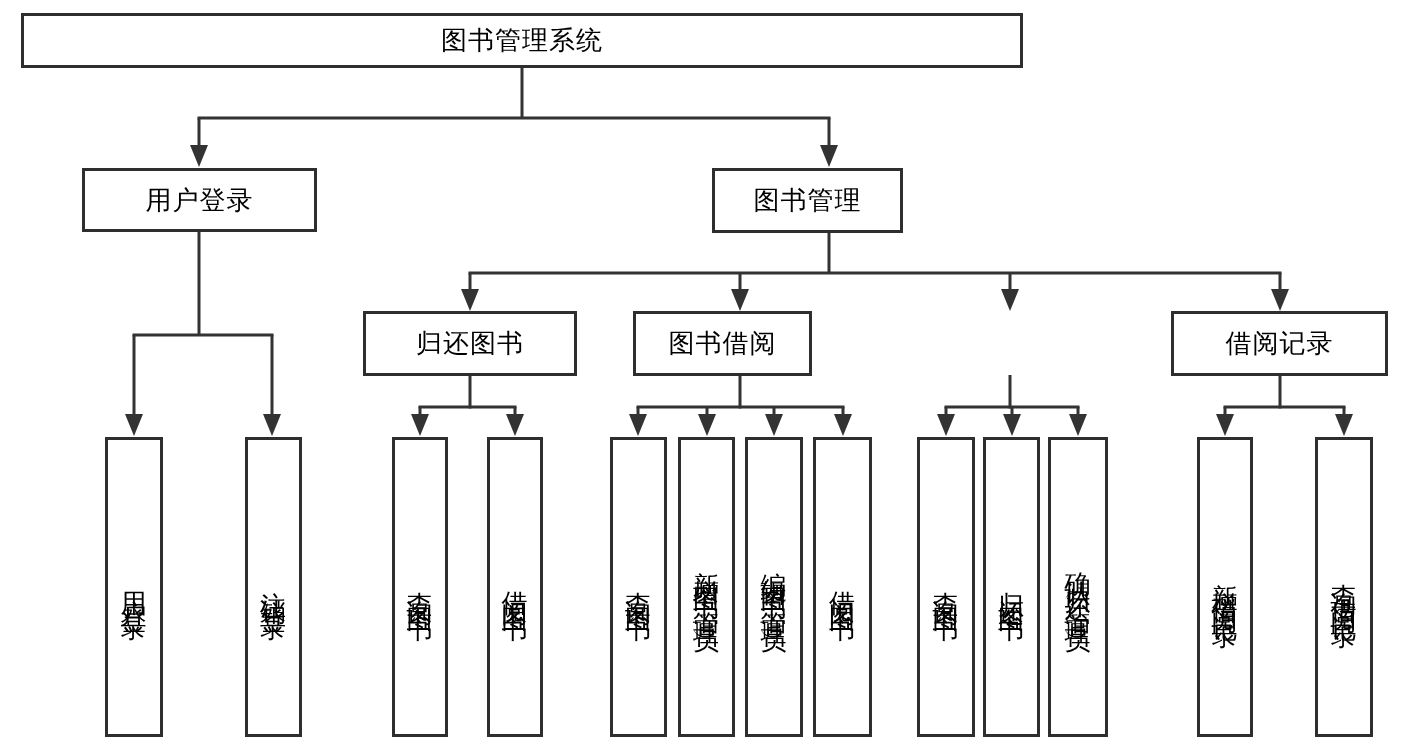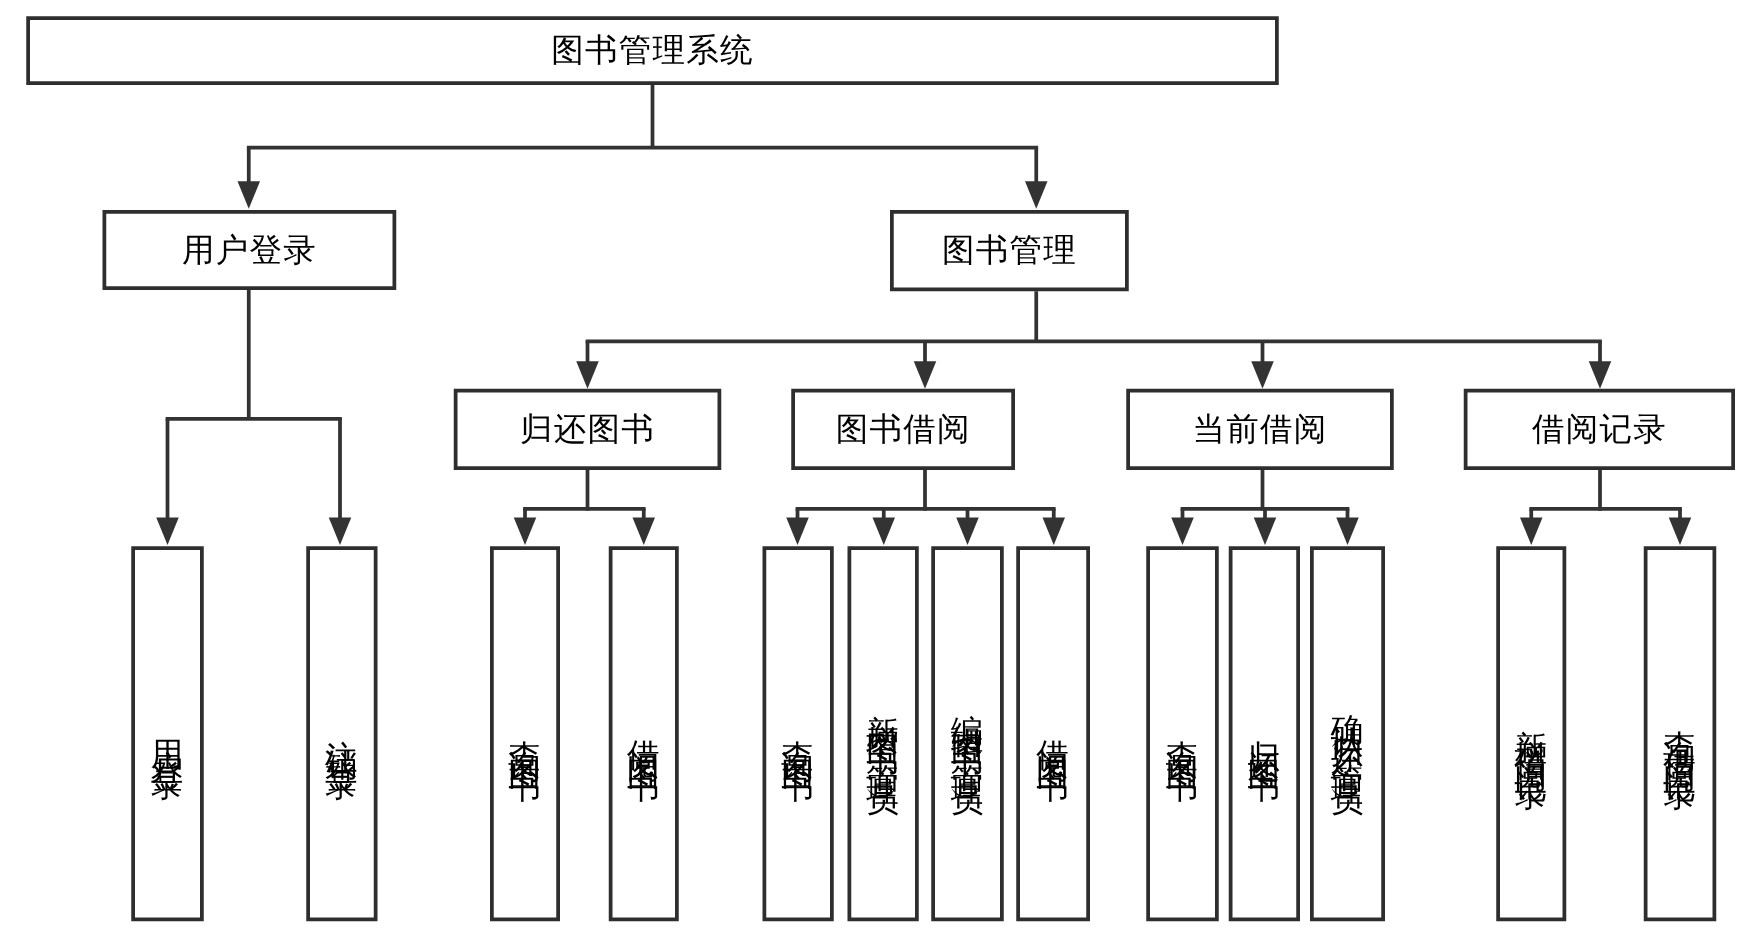--- a/index.html
+++ b/index.html
@@ -103,23 +103,20 @@
   <div class="node" style="left:712px;top:168px;width:191px;height:65px">
     <span class="lbl">图书管理</span>
   </div>
 
   <div class="node" style="left:363px;top:311px;width:214px;height:65px">
     <span class="lbl">归还图书</span>
   </div>
   <div class="node" style="left:633px;top:311px;width:179px;height:65px">
     <span class="lbl">图书借阅</span>
   </div>
-  <div class="node" style="left:901px;top:311px;width:214px;height:65px">
-    <span class="lbl">当前借阅</span>
-  </div>
   <div class="node" style="left:1171px;top:311px;width:217px;height:65px">
     <span class="lbl">借阅记录</span>
   </div>
 
   <div class="node v" style="left:105px;top:437px;width:58px;height:300px">
     <span class="lbl">用户登录</span>
   </div>
   <div class="node v" style="left:245px;top:437px;width:57px;height:300px">
     <span class="lbl">注销登录</span>
   </div>

